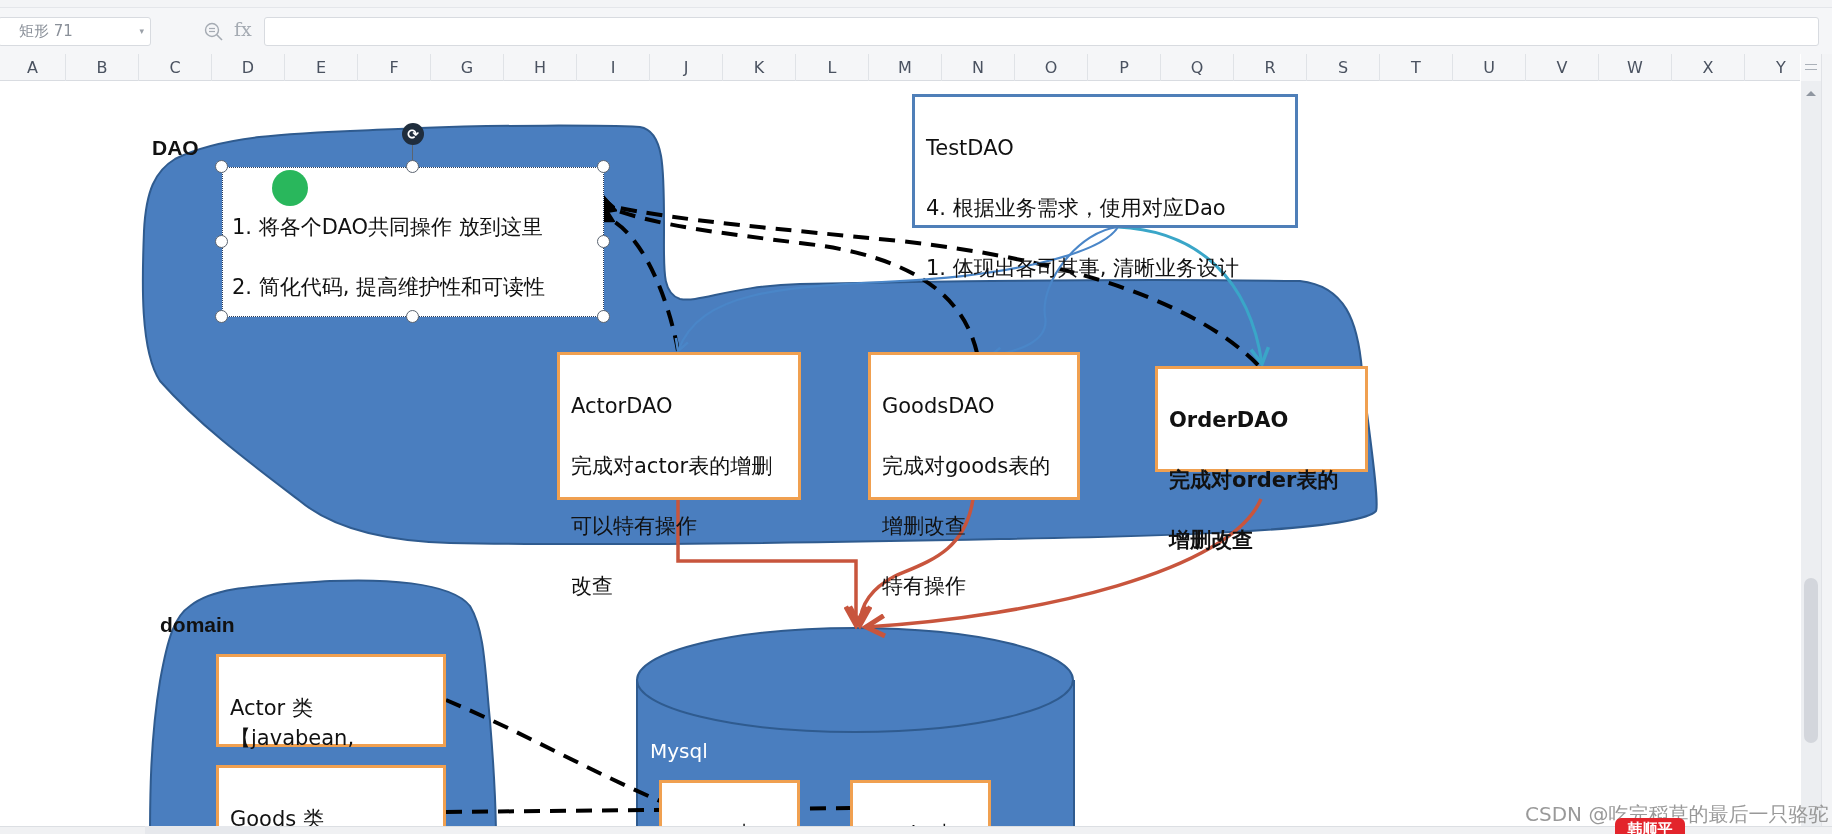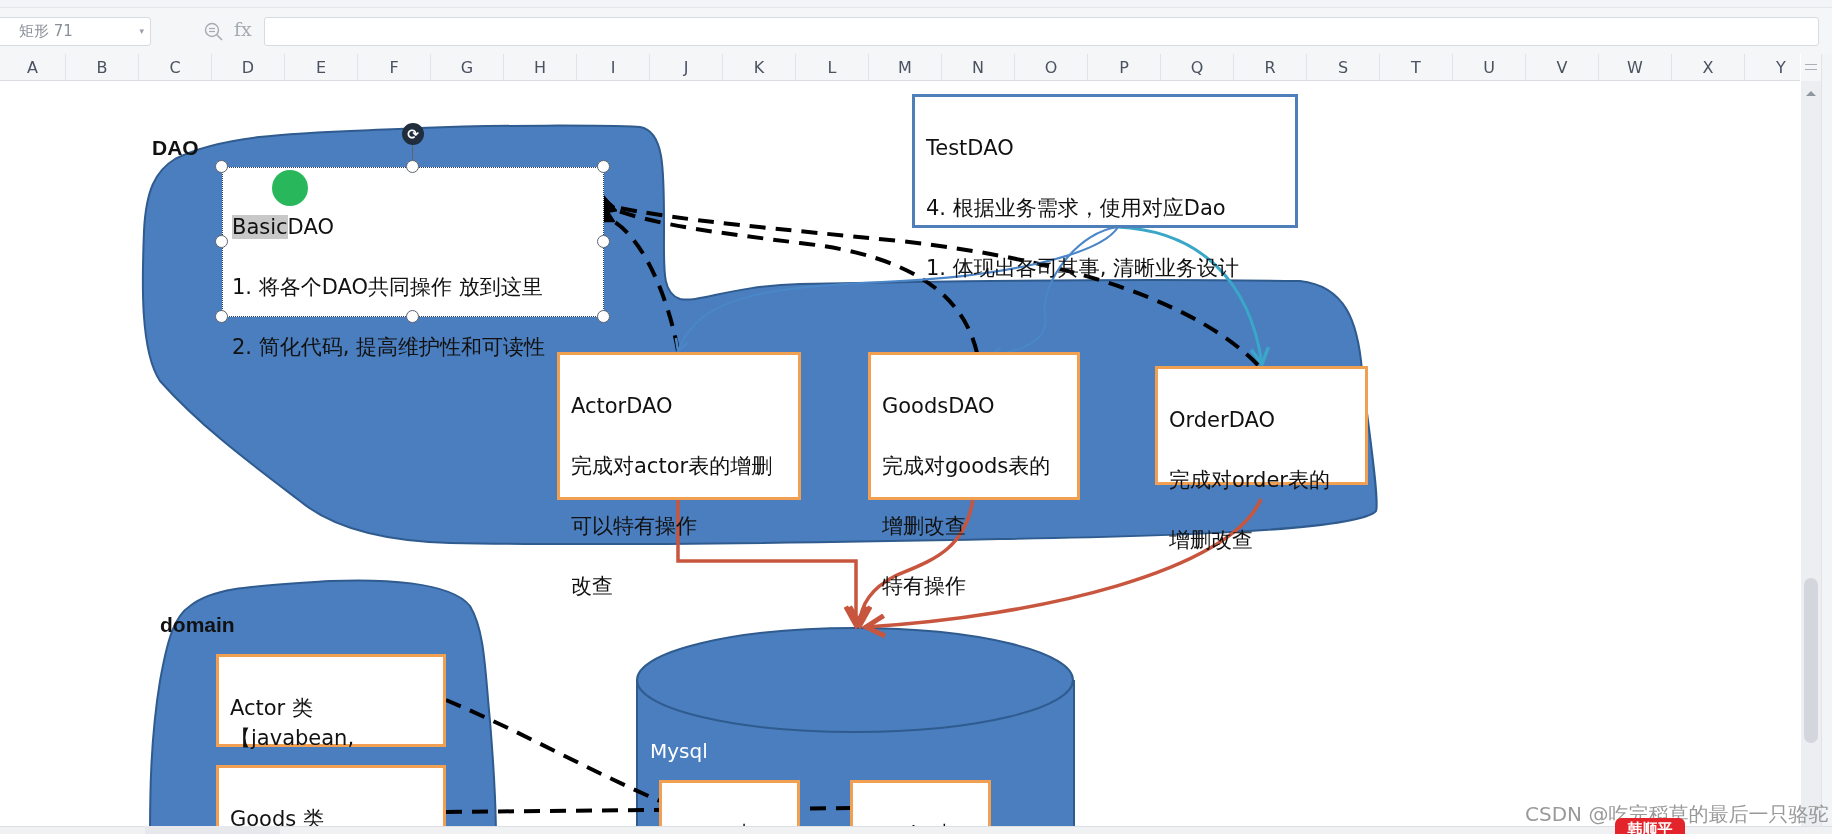--- a/index.html
+++ b/index.html
@@ -146,21 +146,20 @@
       <path d="M 1118 146 C 1080 150, 1040 200, 1045 235 C 1050 260, 1020 270, 990 275" fill="none" stroke="#4a86c8" stroke-width="2.2" marker-end="url(#arrBlue)"></path>
       <path d="M 1118 146 C 1200 150, 1250 200, 1262 283" fill="none" stroke="#3aa6c8" stroke-width="3" marker-end="url(#arrTeal)"></path>
 
       <path d="M 446 619 C 520 650, 590 690, 660 720" fill="none" stroke="#000" stroke-width="4" stroke-dasharray="16,10"></path>
       <path d="M 446 731 L 850 727" fill="none" stroke="#000" stroke-width="4" stroke-dasharray="16,10"></path>
     </svg>
 
     <div class="label-bold" style="left:152px; top:55px;">DAO</div>
 
     <div class="tb selected" style="left:222px; top:86px; width:382px; height:150px;">
-      <span class="line"><span class="hl">Basic</span><span>DAO</span></span>
       <span class="line">1. 将各个DAO共同操作 放到这里</span>
       <span class="line">2.  简化代码, 提高维护性和可读性</span>
     </div>
     <div class="cursor-dot"></div>
     <div class="rot-stem"></div>
     <div class="rot-handle">⟳</div>
     <div class="handle" style="left:215px; top:79px;"></div>
     <div class="handle" style="left:406px; top:79px;"></div>
     <div class="handle" style="left:597px; top:79px;"></div>
     <div class="handle" style="left:215px; top:154px;"></div>
@@ -182,21 +181,21 @@
       <span class="line">改查</span>
     </div>
 
     <div class="tb orange" style="left:868px; top:271px; width:212px; height:148px;">
       <span class="line">GoodsDAO</span>
       <span class="line">完成对goods表的</span>
       <span class="line">增删改查</span>
       <span class="line">特有操作</span>
     </div>
 
-    <div class="tb orange" style="left:1155px; top:285px; width:213px; height:119px;">
+    <div class="tb orange" style="left:1155px; top:285px; width:213px; height:106px;font-weight:bold;">
       <span class="line">OrderDAO</span>
       <span class="line">完成对order表的</span>
       <span class="line">增删改查</span>
     </div>
 
     <div class="label-bold" style="left:160px; top:512px;margin-top:20px;">domain</div>
 
     <div class="tb orange" style="left:216px; top:573px; width:230px; height:93px;">
       <span class="line">Actor 类【javabean,</span>
       <span class="line">domain, pojo】</span>

